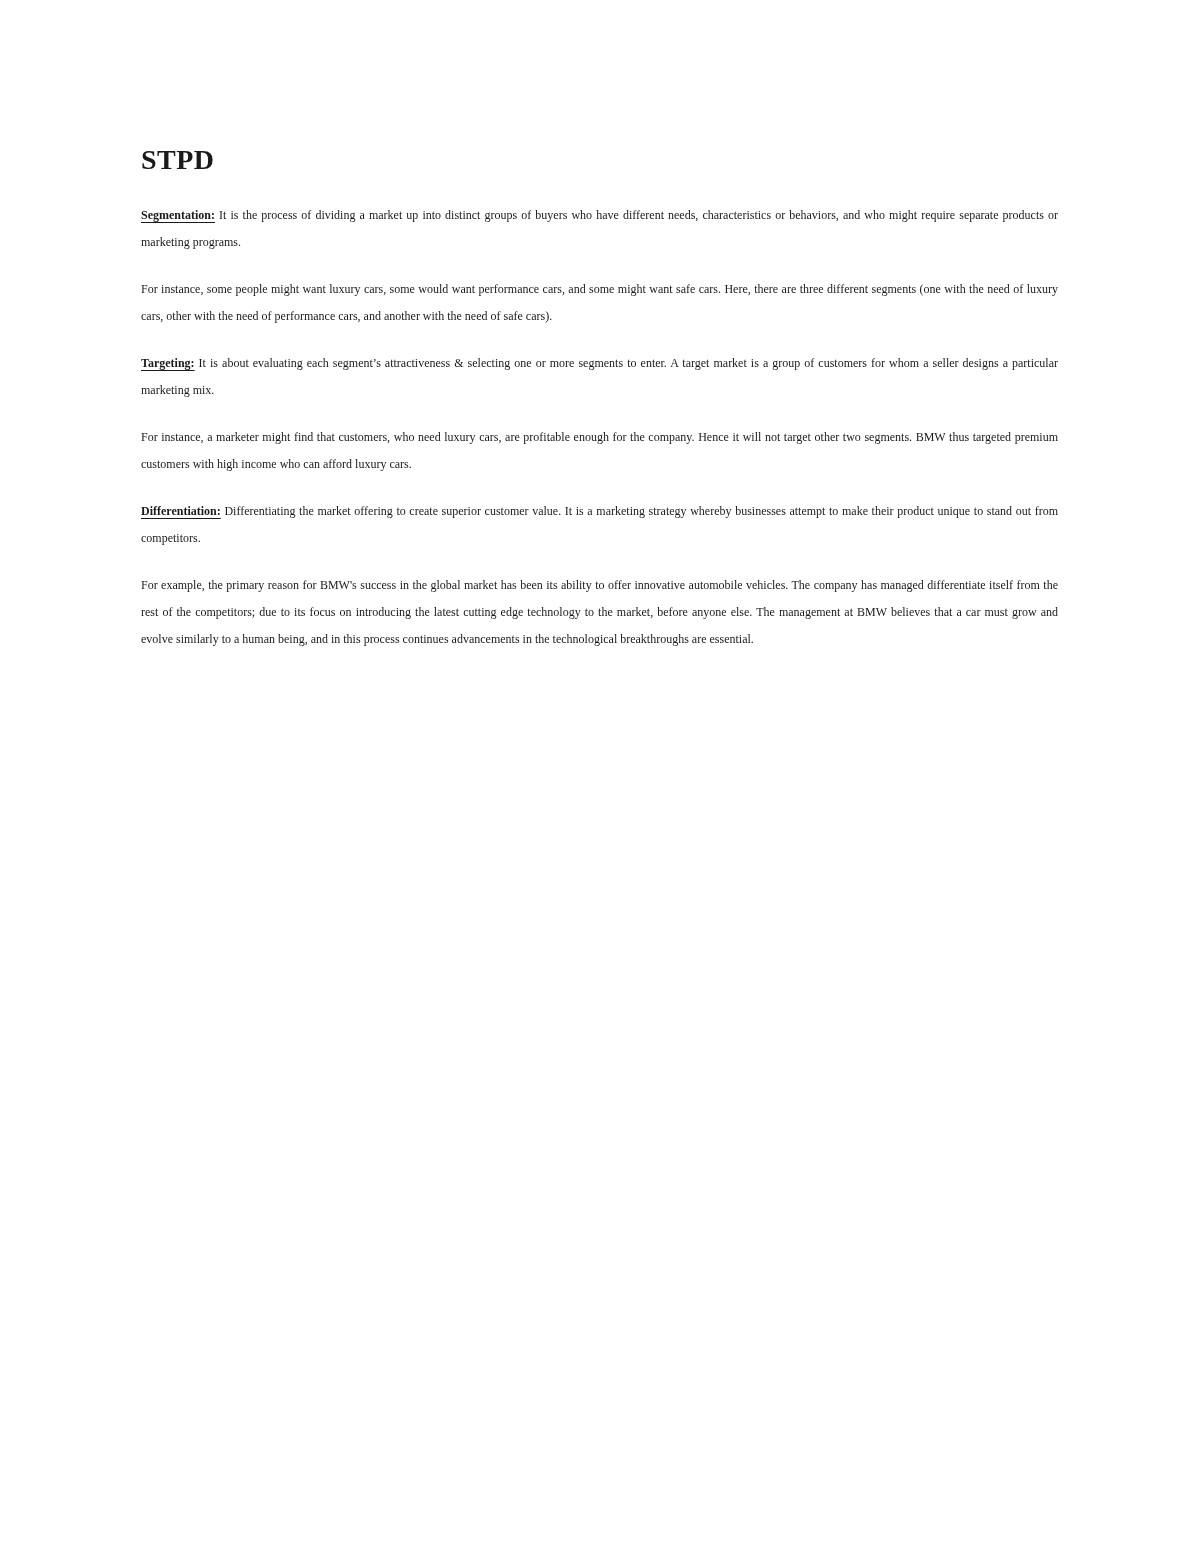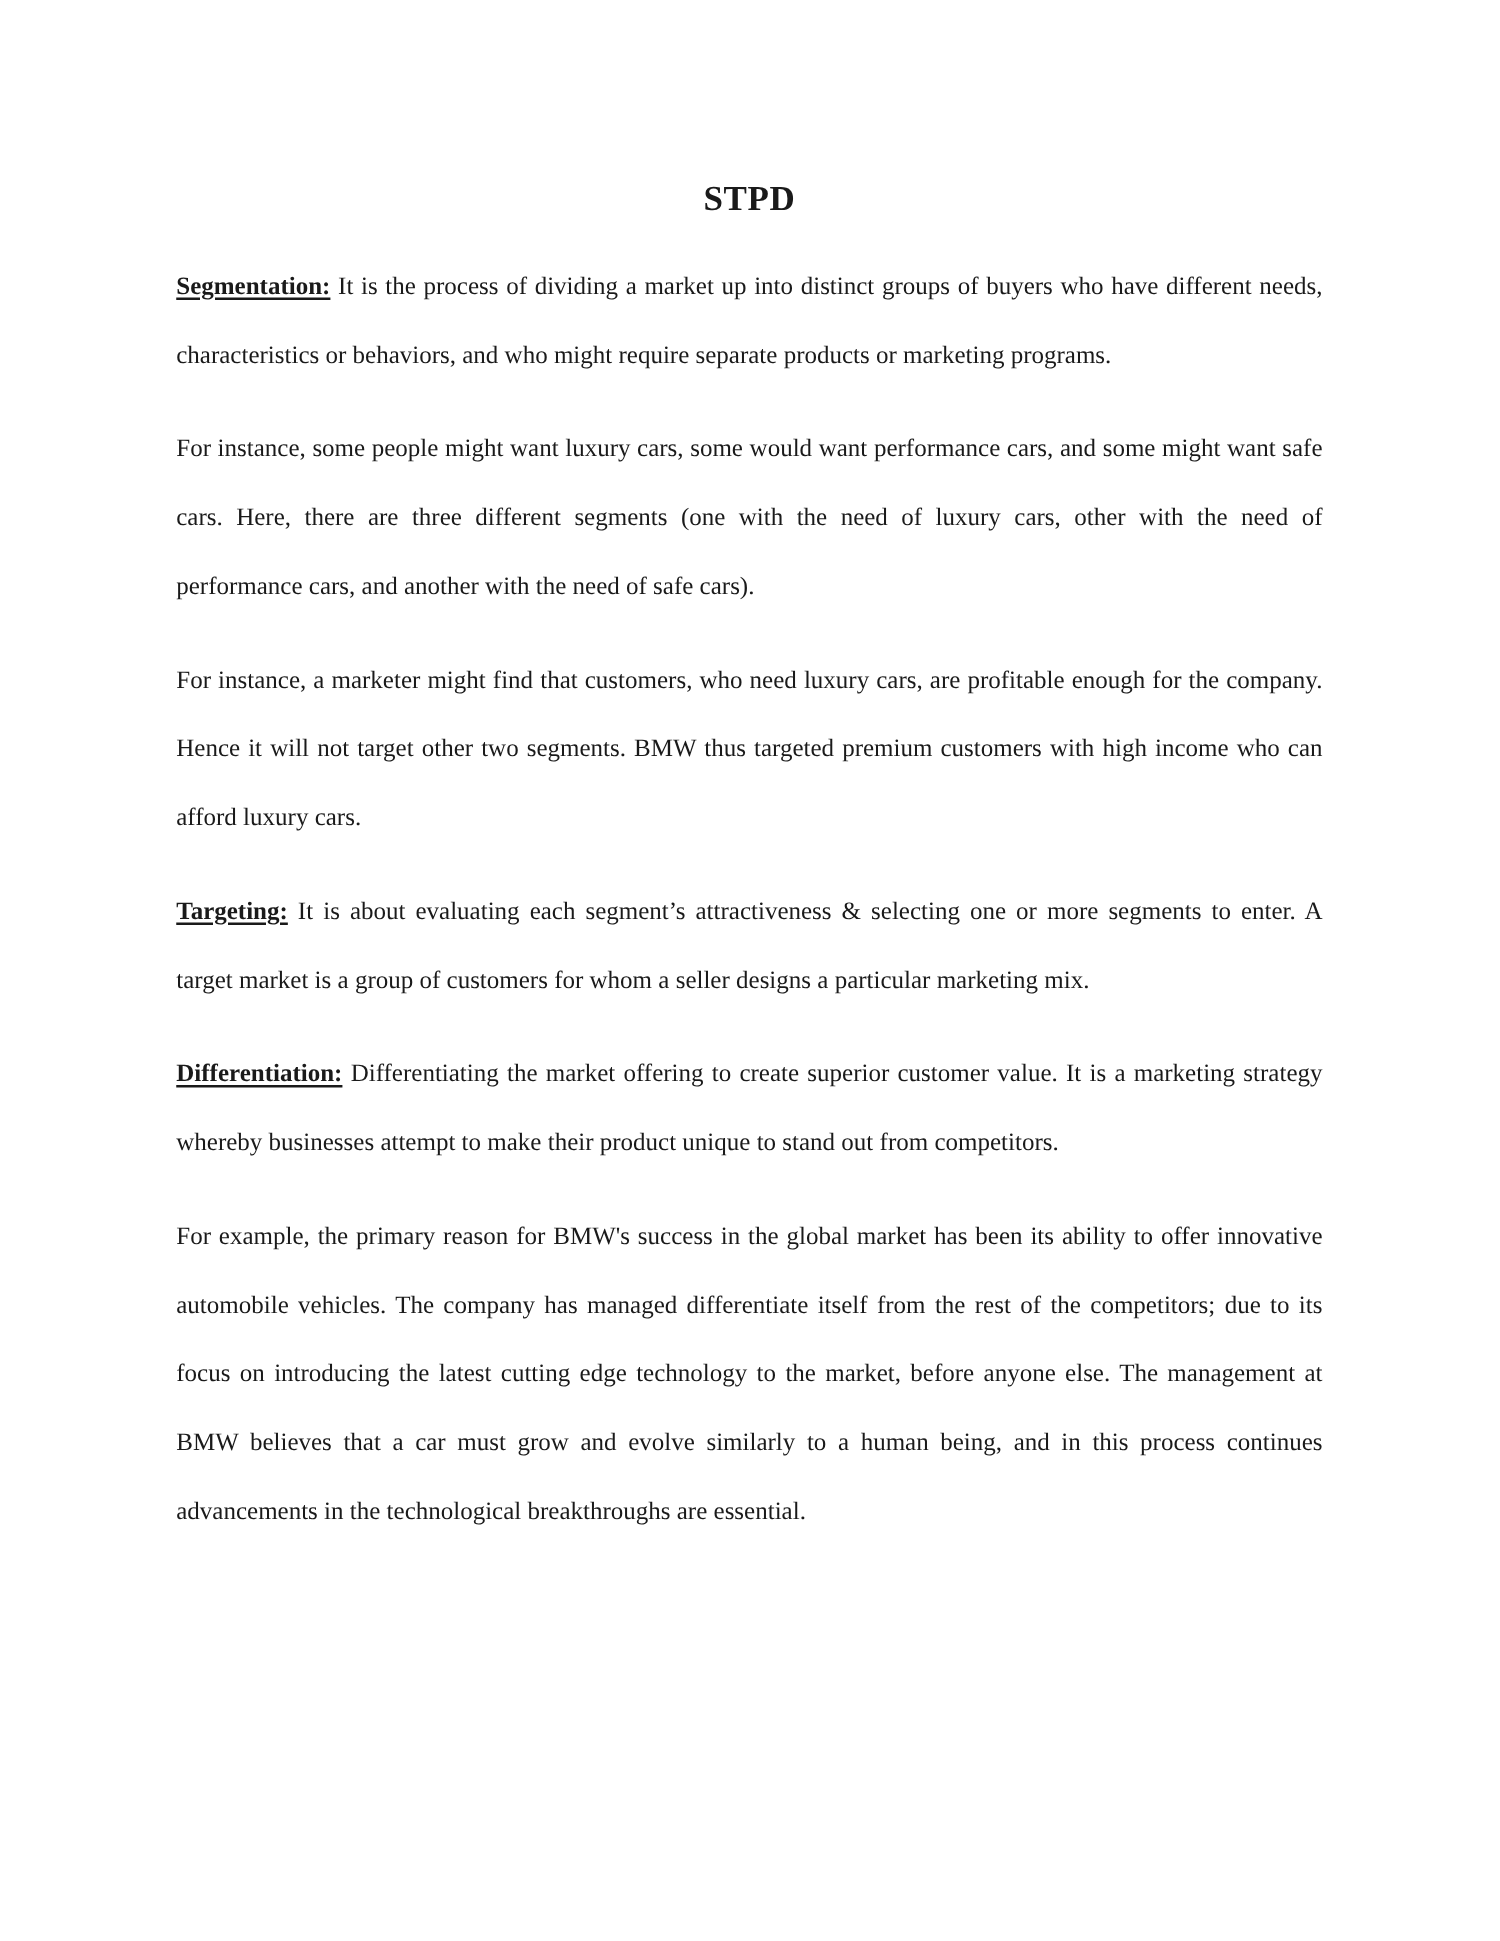--- a/index.html
+++ b/index.html
@@ -15,47 +15,46 @@
       font-family: "Liberation Serif", "DejaVu Serif", serif;
       color: #1a1a1a;
     }
     .page {
       position: absolute;
       left: 141px;
       top: 138px;
       width: 917px;
     }
     .title {
-      text-align: center;
       font-weight: bold;
       font-size: 28px;
       line-height: 44px;
       margin: 0 0 20px 0;
       letter-spacing: 0.5px;
     }
     .para {
-      font-size: 20px;
-      line-height: 55px;
+      font-size: 12px;
+      line-height: 27px;
       text-align: justify;
       margin: 0 0 20px 0;
     }
     .term {
       font-weight: bold;
       text-decoration: underline;
       text-underline-offset: 3px;
     }
   </style>
 </head>
 <body>
 
 <div class="page">
   <h1 class="title">STPD</h1>
 
   <p class="para"><span class="term">Segmentation:</span><span> It is the process of dividing a market up into distinct groups of buyers who have different needs, characteristics or behaviors, and who might require separate products or marketing programs.</span></p>
   <p class="para">For instance, some people might want luxury cars, some would want performance cars, and some might want safe cars. Here, there are three different segments (one with the need of luxury cars, other with the need of performance cars, and another with the need of safe cars).</p>
 
+  <p class="para"><span class="term">Targeting:</span><span> It is about evaluating each segment’s attractiveness &amp; selecting one or more segments to enter. A target market is a group of customers for whom a seller designs a particular marketing mix.</span></p>
   <p class="para">For instance, a marketer might find that customers, who need luxury cars, are profitable enough for the company. Hence it will not target other two segments. BMW thus targeted premium customers with high income who can afford luxury cars.</p>
-  <p class="para"><span class="term">Targeting:</span><span> It is about evaluating each segment’s attractiveness &amp; selecting one or more segments to enter. A target market is a group of customers for whom a seller designs a particular marketing mix.</span></p>
 
 
   <p class="para"><span class="term">Differentiation:</span><span> Differentiating the market offering to create superior customer value. It is a marketing strategy whereby businesses attempt to make their product unique to stand out from competitors.</span></p>
   <p class="para">For example, the primary reason for BMW's success in the global market has been its ability to offer innovative automobile vehicles. The company has managed differentiate itself from the rest of the competitors; due to its focus on introducing the latest cutting edge technology to the market, before anyone else. The management at BMW believes that a car must grow and evolve similarly to a human being, and in this process continues advancements in the technological breakthroughs are essential.</p>
 </div>
 
 </body></html>

